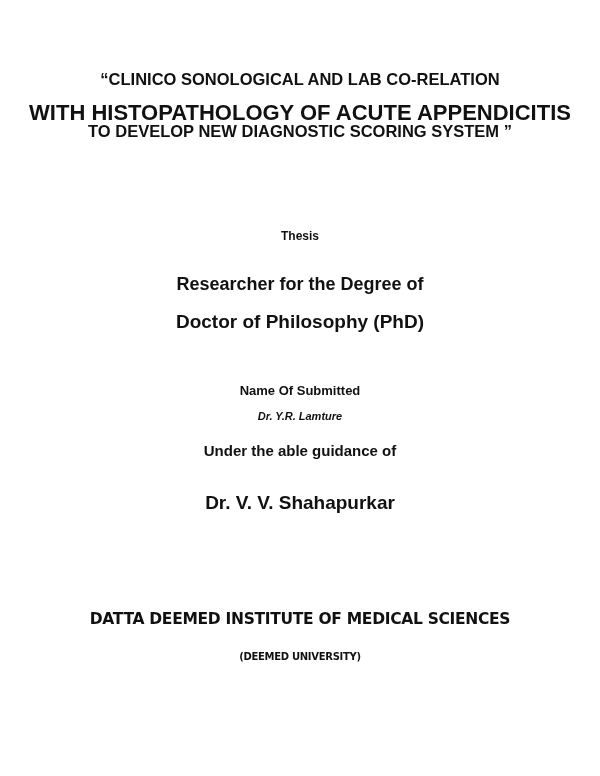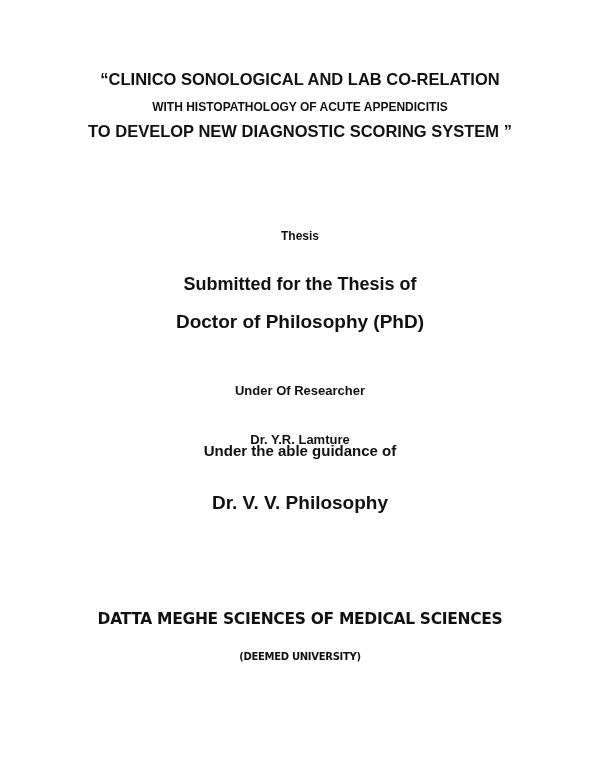--- a/index.html
+++ b/index.html
@@ -6,28 +6,28 @@
     body { width: 600px; height: 776px; position: relative; overflow: hidden; color: #111111; }
     .ln { position: absolute; left: 0; width: 600px; text-align: center; font-weight: bold; white-space: nowrap; }
     .arial { font-family: "Liberation Sans", sans-serif; }
     .calib { font-family: "DejaVu Sans", sans-serif; letter-spacing: -0.3px; }
   </style>
 </head>
 <body>
 
 <div>
   <div class="ln arial" style="top:70px;font-size:16.5px;">“CLINICO SONOLOGICAL AND LAB CO-RELATION</div>
-  <div class="ln arial" style="top:100px;font-size:12px;">WITH HISTOPATHOLOGY OF ACUTE APPENDICITIS</div>
+  <div class="ln arial" style="top:100px;font-size:22px;">WITH HISTOPATHOLOGY OF ACUTE APPENDICITIS</div>
   <div class="ln arial" style="top:122px;font-size:16.5px;">TO DEVELOP NEW DIAGNOSTIC SCORING SYSTEM ”</div>
 
   <div class="ln arial" style="top:229px;font-size:12px;">Thesis</div>
-  <div class="ln arial" style="top:274px;font-size:18px;">Submitted for the Thesis of</div>
+  <div class="ln arial" style="top:274px;font-size:18px;">Researcher for the Degree of</div>
   <div class="ln arial" style="top:311px;font-size:19px;">Doctor of Philosophy (PhD)</div>
 
-  <div class="ln arial" style="top:383px;font-size:13px;">Under Of Researcher</div>
-  <div class="ln arial" style="top:432px;font-size:13px;">Dr. Y.R. Lamture</div>
+  <div class="ln arial" style="top:383px;font-size:13px;">Name Of Submitted</div>
+  <div class="ln arial" style="top:410px;font-size:11px;font-style:italic;">Dr. Y.R. Lamture</div>
 
   <div class="ln arial" style="top:442px;font-size:15px;">Under the able guidance of</div>
-  <div class="ln arial" style="top:492px;font-size:19px;">Dr. V. V. Philosophy</div>
+  <div class="ln arial" style="top:492px;font-size:19px;">Dr. V. V. Shahapurkar</div>
 
-  <div class="ln calib" style="top:610px;font-size:15.5px;">DATTA MEGHE SCIENCES OF MEDICAL SCIENCES</div>
+  <div class="ln calib" style="top:610px;font-size:15.5px;">DATTA DEEMED INSTITUTE OF MEDICAL SCIENCES</div>
   <div class="ln calib" style="top:651px;font-size:10px;">(DEEMED UNIVERSITY)</div>
 </div>
 
 </body></html>

